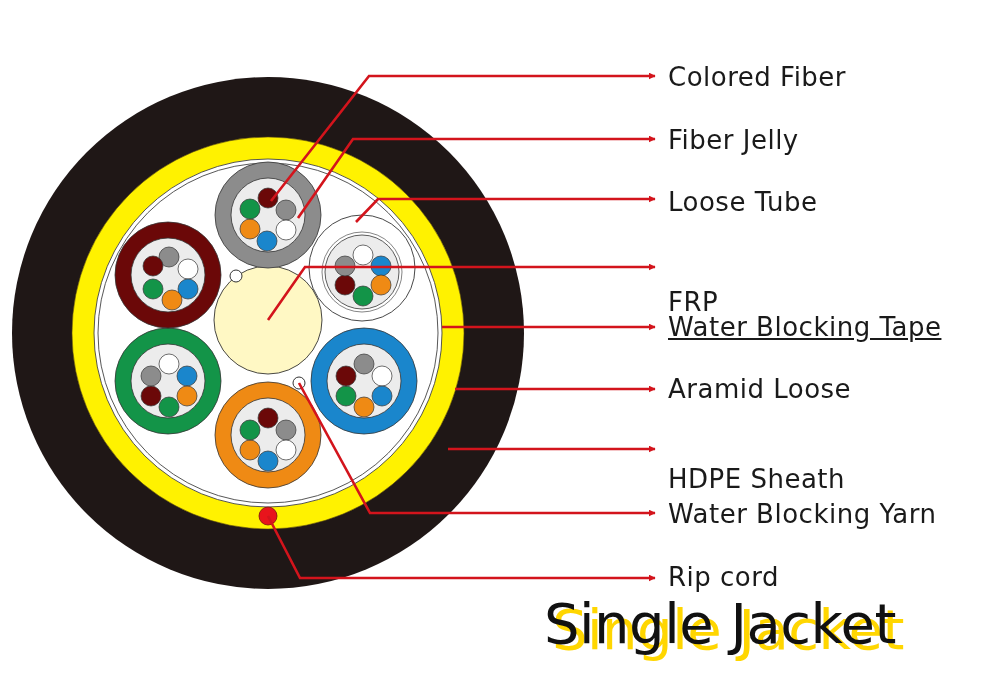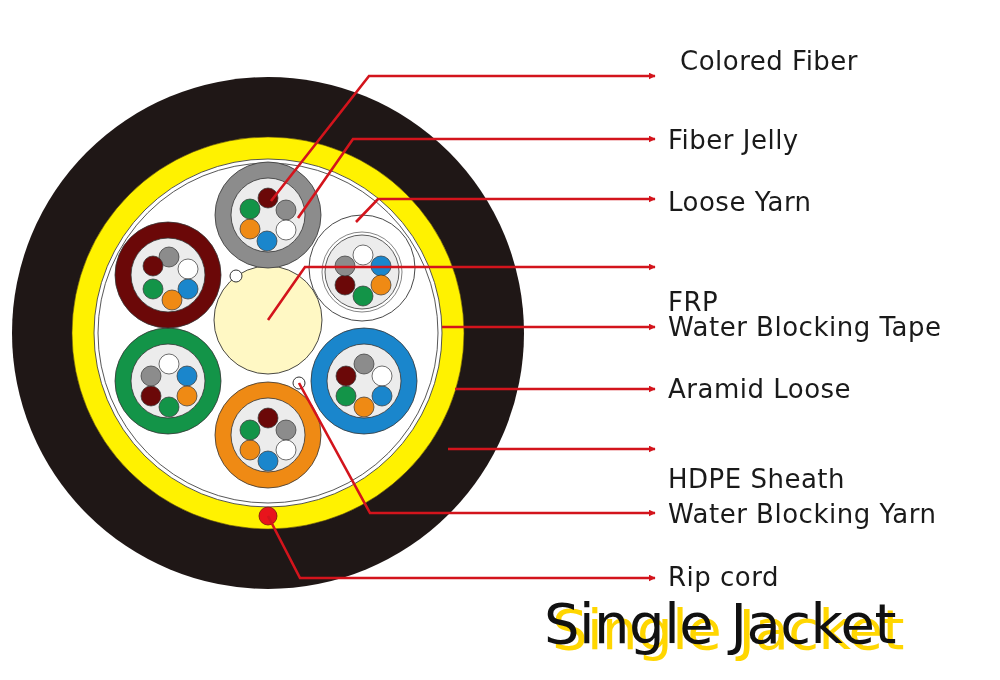--- a/index.html
+++ b/index.html
@@ -114,25 +114,25 @@
     <polyline points="356,222 378,199 655,199" marker-end="url(#arrow)"></polyline>
     <polyline points="268,320 305,267 655,267" marker-end="url(#arrow)"></polyline>
     <polyline points="442,327 655,327" marker-end="url(#arrow)"></polyline>
     <polyline points="455,389 655,389" marker-end="url(#arrow)"></polyline>
     <polyline points="448,449 655,449" marker-end="url(#arrow)"></polyline>
     <polyline points="299,383 370,513 655,513" marker-end="url(#arrow)"></polyline>
     <polyline points="268,516 300,578 655,578" marker-end="url(#arrow)"></polyline>
   </g>
 </svg>
 
-<div class="label" style="top:46px;margin-left:12px;">Colored Fiber</div>
+<div class="label" style="top:62px;">Colored Fiber</div>
 <div class="label" style="top:125px;">Fiber Jelly</div>
-<div class="label" style="top:187px;">Loose Yarn</div>
+<div class="label" style="top:187px;">Loose Tube</div>
 <div class="label" style="top:251px;margin-top:36px;">FRP</div>
-<div class="label" style="top:312px;">Water Blocking Tape</div>
+<div class="label" style="top:312px;text-decoration:underline;">Water Blocking Tape</div>
 <div class="label" style="top:374px;">Aramid Loose</div>
 <div class="label" style="top:448px;margin-top:16px;">HDPE Sheath</div>
 <div class="label" style="top:499px;">Water Blocking Yarn</div>
 <div class="label" style="top:562px;text-align:center;">Rip cord</div>
 
 <div class="title-wrap">
   <div class="title-shadow">Single Jacket</div>
   <div class="title-main">Single Jacket</div>
 </div>
 

